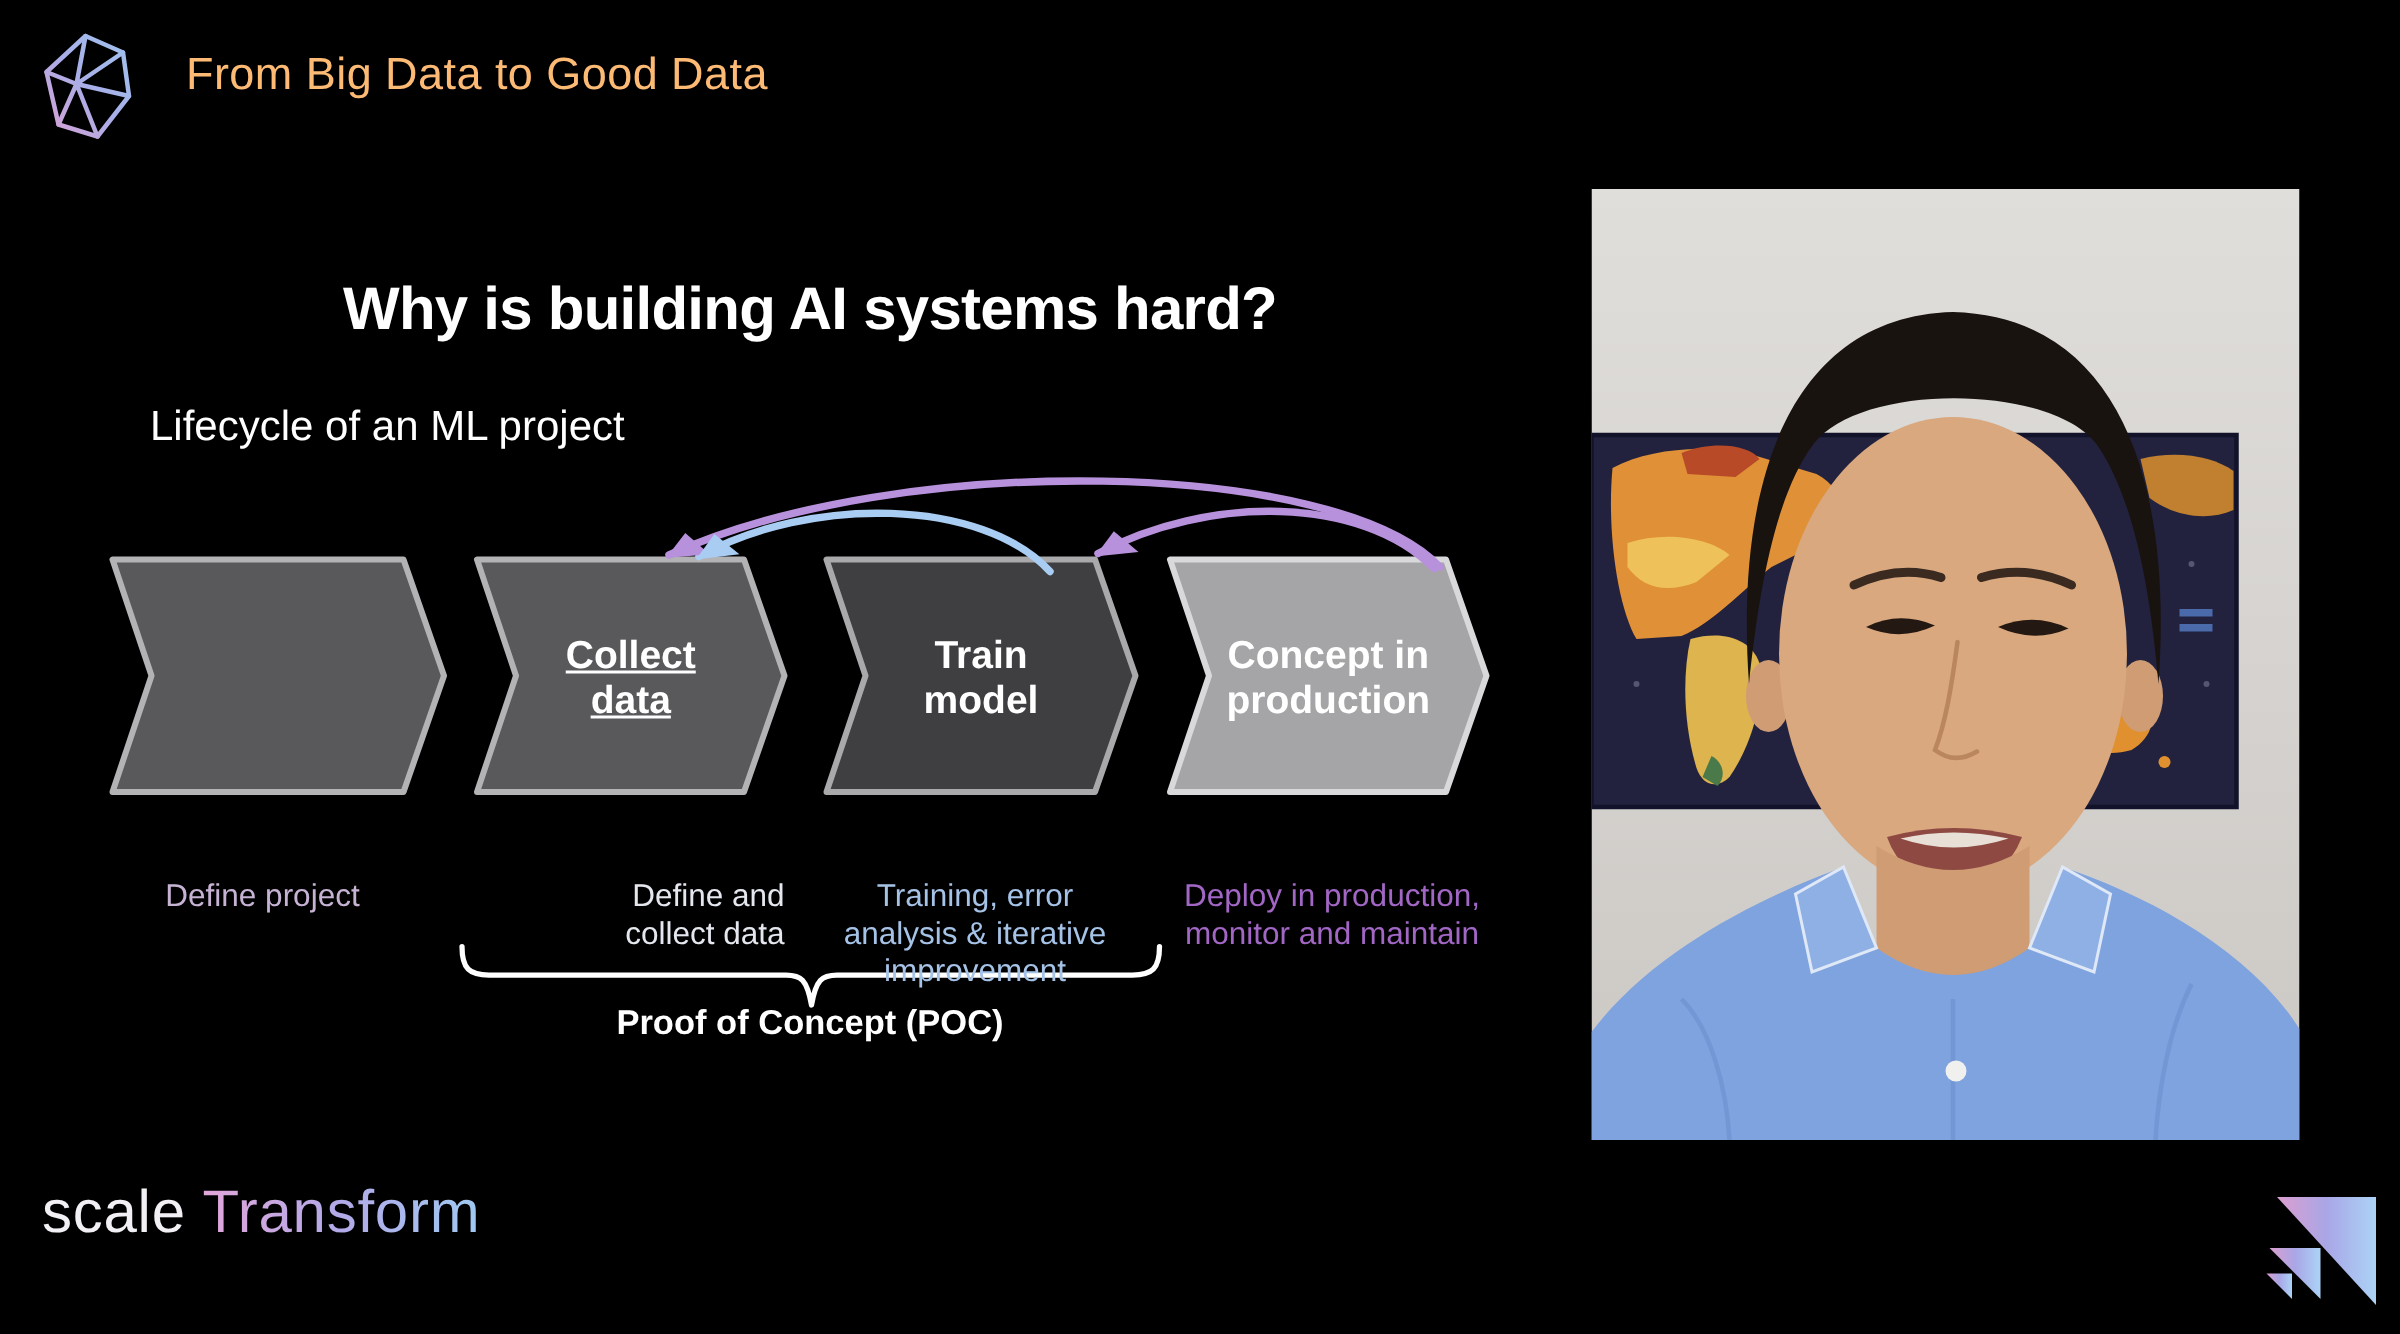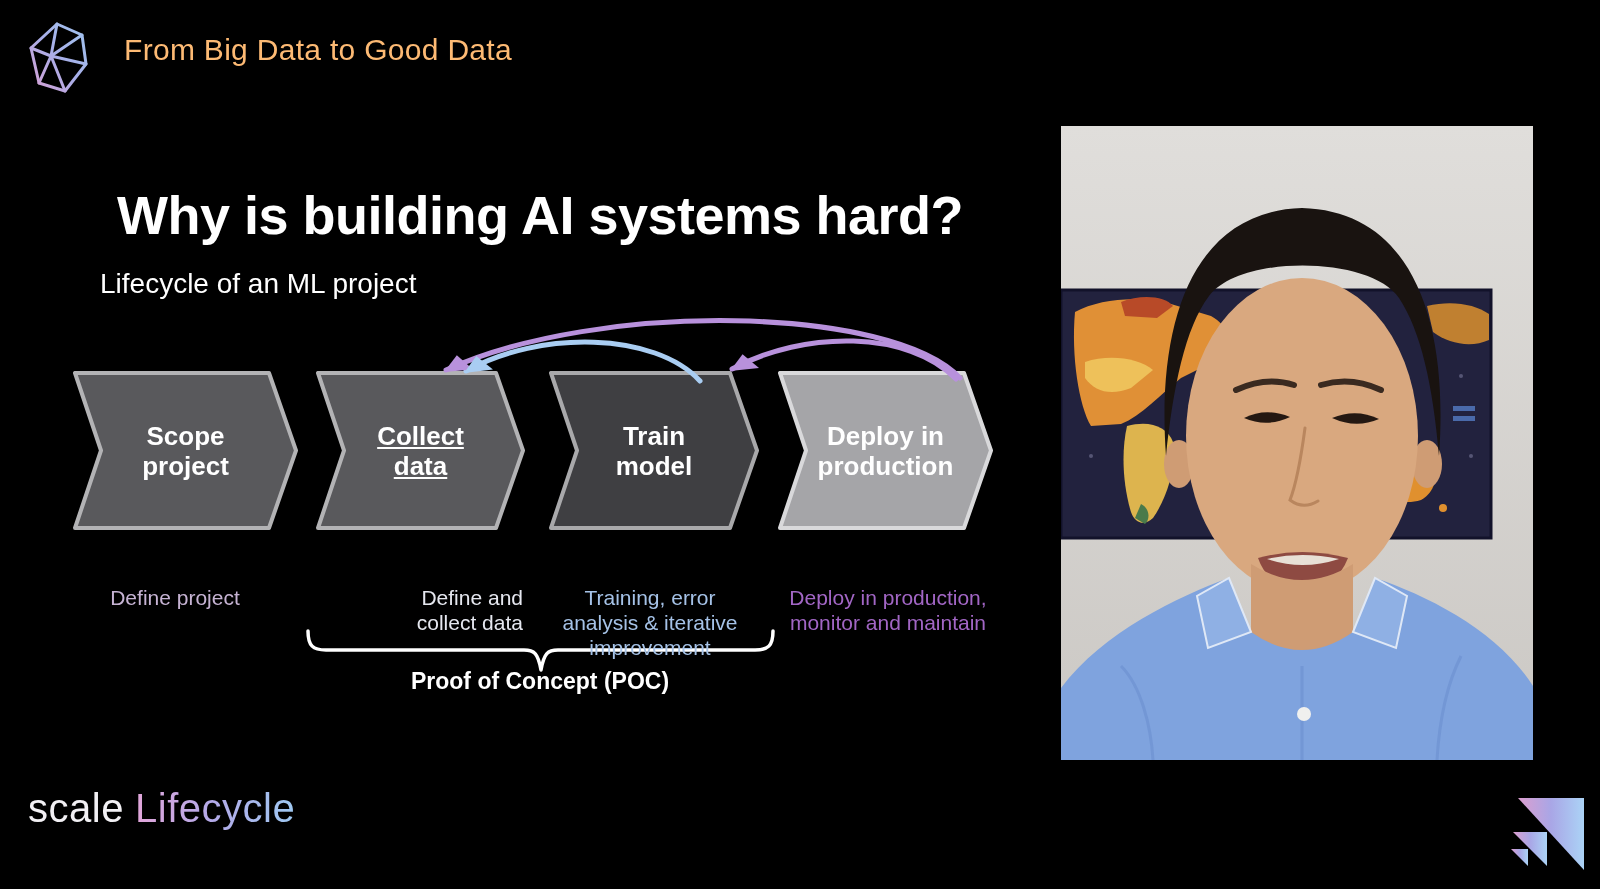--- a/index.html
+++ b/index.html
@@ -3,21 +3,21 @@
 <meta charset="utf-8">
 <style>
   html,body{margin:0;padding:0;background:#000;}
   #stage{position:relative;width:1600px;height:889px;background:#000;overflow:hidden;
          font-family:"Liberation Sans","DejaVu Sans",sans-serif;}
   .abs{position:absolute;}
   
   .video-title{left:124px;top:33px;font-size:30px;font-weight:500;color:#fdba74;letter-spacing:.3px;}
   
   .slide-heading{left:100px;top:184px;width:880px;text-align:center;color:#fff;
-                 font-size:54px;font-weight:800;letter-spacing:-.5px;}
+                 font-size:40px;font-weight:800;letter-spacing:-.5px;}
   .slide-subheading{left:100px;top:268px;width:880px;color:#fff;
                     font-size:28px;font-weight:400;}
   .stage-label{top:413px;height:76px;display:flex;flex-direction:column;justify-content:center;
                text-align:center;color:#fff;font-size:26px;font-weight:700;line-height:30px;z-index:3;}
   .caption{top:541px;text-align:center;font-size:21px;line-height:25px;font-weight:400;z-index:3;margin-top:44px;}
   .poc-label{left:290px;top:668px;width:500px;text-align:center;color:#fff;
              font-size:23px;font-weight:700;z-index:3;}
   
   .brand{left:28px;top:786px;font-size:40px;z-index:3;}
   .brand .scale{color:#f2f0f4;font-weight:500;letter-spacing:.5px;}
@@ -64,34 +64,30 @@
     </g>
     <g stroke="none">
       <polygon points="0,0 -27,-11 -19,9" transform="translate(444,372) rotate(153)" fill="#b891dc"></polygon>
       <polygon points="0,0 -27,-11 -19,9" transform="translate(464,373) rotate(151)" fill="#a9cdf2"></polygon>
       <polygon points="0,0 -27,-11 -19,9" transform="translate(730,371) rotate(152)" fill="#b891dc"></polygon>
     </g>
 
     <path d="M308,631 C308,646 313,650 326,650 L524,650 C534,650 538,653 541,670 C544,653 548,650 558,650 L755,650 C768,650 773,646 773,631" fill="none" stroke-width="3.5" stroke-linecap="round" stroke-linejoin="round" stroke="#ffffff"></path>
   </svg>
 
-  <div class="abs stage-label" style="left:75px;width:221px;">
-    <div>Scope</div>
-    <div>project</div>
-  </div>
   <div class="abs stage-label" style="left:318px;width:205px;text-decoration:underline;">
     <div>Collect</div>
     <div>data</div>
   </div>
   <div class="abs stage-label" style="left:551px;width:206px;">
     <div>Train</div>
     <div>model</div>
   </div>
   <div class="abs stage-label" style="left:780px;width:211px;">
-    <div>Deploy in</div>
+    <div>Concept in</div>
     <div>production</div>
   </div>
 
   <div class="abs caption" style="left: 55px; width: 240px; color: rgb(198, 179, 211);">
     <div>Define project</div>
       <div></div>
       <div></div>
   </div>
   <div class="abs caption" style="left: 303px; width: 220px; color: rgb(229, 231, 239); text-align: right;">
     <div>Define and</div>
@@ -158,21 +154,21 @@
       <path d="M0,634 L0,562 C42,506 118,470 168,452 L190,506 Q241,542 292,506 L314,452 C368,470 438,506 472,560 L472,634 Z" fill="#7fa3de"></path>
       <path d="M168,452 L190,506 L147,522 L136,470 Z" fill="#8fb0e4" stroke="#dfe8f6" stroke-width="2"></path>
       <path d="M314,452 L292,506 L335,522 L346,470 Z" fill="#8fb0e4" stroke="#dfe8f6" stroke-width="2"></path>
       <path d="M241,540 L241,634 M60,540 C80,560 90,600 92,634 M400,530 C385,560 378,600 376,634" stroke="#6d92d2" stroke-width="3" fill="none" opacity=".7"></path>
       <circle cx="243" cy="588" r="7" fill="#f0f0ee"></circle>
     </g>
   </svg>
 
   <div class="abs brand">
     <span class="scale">scale</span>
-    <span class="transform">Lifecycle</span>
+    <span class="transform">Transform</span>
   </div>
 
   <svg class="abs" style="left:1509px;top:793px;" width="78" height="80" viewBox="0 0 78 80">
     <defs>
       <linearGradient id="markGrad" x1="0" y1="0" x2="1" y2="0">
         <stop offset="0" stop-color="#dc9ecf"></stop>
           <stop offset=".5" stop-color="#a9a6e6"></stop>
           <stop offset="1" stop-color="#abd3f6"></stop>
       </linearGradient>
     </defs>

